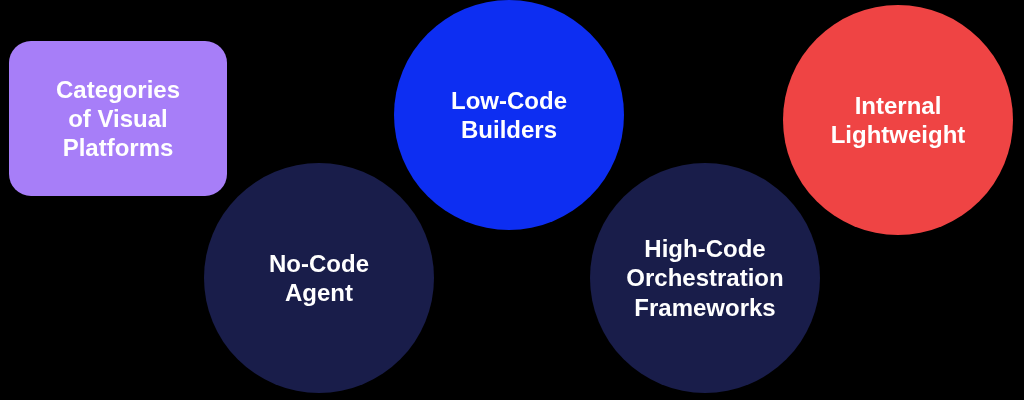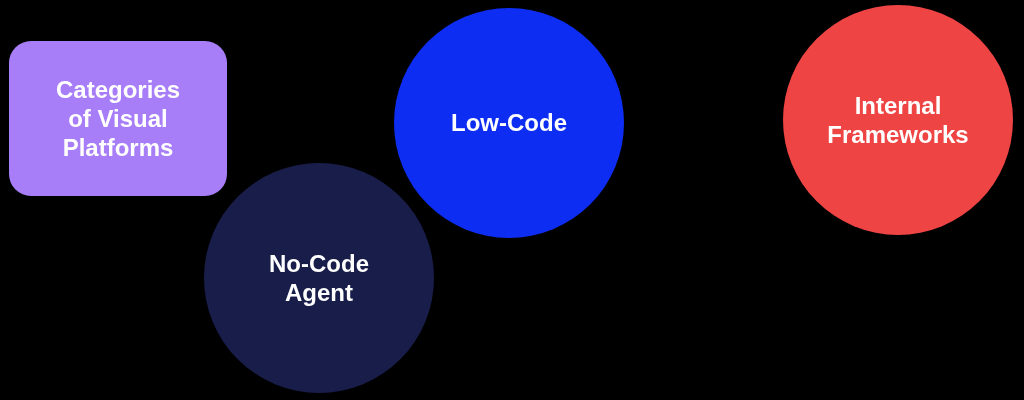--- a/index.html
+++ b/index.html
@@ -41,21 +41,21 @@
     height: 155px;
     border-radius: 22px;
     z-index: 2;
   }
   .label { display: block; }
   .line { display: block; }
 
   
   .pos-title    { left: 9px;   top: 41px;  }
   .pos-nocode   { left: 204px; top: 163px; }
-  .pos-lowcode  { left: 394px; top: 8px;   }
+  .pos-lowcode  { left: 394px; top: 0;   }
   .pos-highcode { left: 590px; top: 163px; }
   .pos-internal { left: 783px; top: 5px;   }
 </style>
 </head>
 <body>
 
 <div class="canvas">
 
   <div class="node box pos-title" style="background-color: rgb(167, 126, 248);">
     <div class="label">
@@ -68,24 +68,32 @@
   <div class="node circle pos-nocode" style="background-color: rgb(25, 29, 74);">
     <div class="label">
       <span class="line">No-Code</span>
       <span class="line">Agent</span>
     </div>
   </div>
 
   <div class="node circle pos-lowcode" style="background-color: rgb(13, 46, 242);">
     <div class="label">
       <span class="line">Low-Code</span>
+      <span class="line">Builders</span>
     </div>
   </div>
 
+  <div class="node circle pos-highcode" style="background-color: rgb(25, 29, 74);">
+    <div class="label">
+      <span class="line">High-Code</span>
+      <span class="line">Orchestration</span>
+      <span class="line">Frameworks</span>
+    </div>
+  </div>
 
   <div class="node circle pos-internal" style="background-color: #ef4444;">
     <div class="label">
       <span class="line">Internal</span>
-      <span class="line">Frameworks</span>
+      <span class="line">Lightweight</span>
     </div>
   </div>
 
 </div>
 
 </body></html>

